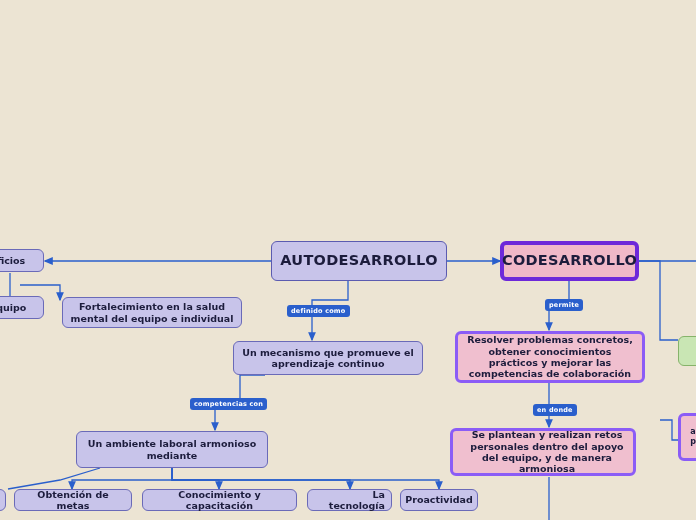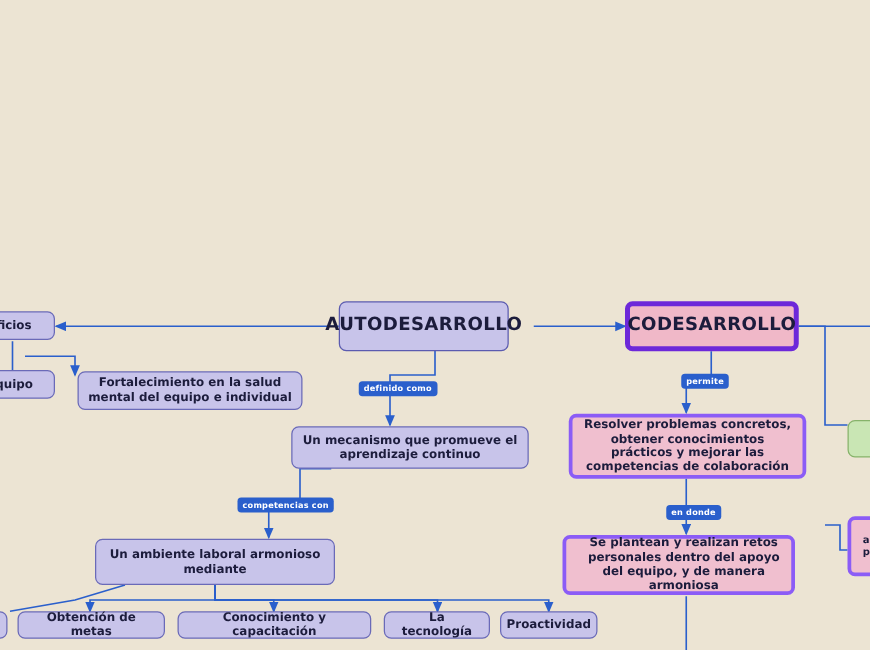--- a/index.html
+++ b/index.html
@@ -117,21 +117,21 @@
 
     <path d="M549,383 L549,398 L549,427" stroke="#2a5fcc" stroke-width="1.3" fill="none" marker-end="url(#arrow)"></path>
 
     <path d="M549,477 L549,520" stroke="#2a5fcc" stroke-width="1.3" fill="none"></path>
 
     <path d="M639,261 L660,261 L660,340 L678,340" stroke="#2a5fcc" stroke-width="1.3" fill="none"></path>
 
     <path d="M660,420 L672,420 L672,440 L678,440" stroke="#2a5fcc" stroke-width="1.3" fill="none"></path>
   </svg>
 
-  <div class="node node-root" style="left:271px; top:241px; width:136px; height:40px;">
+  <div class="node node-root" style="left:271px; top:241px; width:176px; height:40px;">
     <span>AUTODESARROLLO</span>
   </div>
 
   <div class="node node-root-pink" style="left:500px; top:241px; width:139px; height:40px;">
     <span>CODESARROLLO</span>
   </div>
 
   <div class="node node-lav" style="left:-28px; top:249px; width:72px; height:23px; font-size:9.5px;">
     <span>eficios</span>
   </div>
@@ -161,21 +161,21 @@
   </div>
 
   <div class="node node-lav" style="left:14px; top:489px; width:118px; height:22px;">
     <span>Obtención de metas</span>
   </div>
 
   <div class="node node-lav" style="left:142px; top:489px; width:155px; height:22px;">
     <span>Conocimiento y capacitación</span>
   </div>
 
-  <div class="node node-lav" style="left:307px; top:489px; width:85px; height:22px;">
+  <div class="node node-lav" style="left:307px; top:489px; width:85px; height:22px;text-align:right;">
     <span>La tecnología</span>
   </div>
 
   <div class="node node-lav" style="left:400px; top:489px; width:78px; height:22px;">
     <span>Proactividad</span>
   </div>
 
   <div class="node node-lav" style="left:-12px; top:489px; width:18px; height:22px;">
     <span></span>
   </div>

